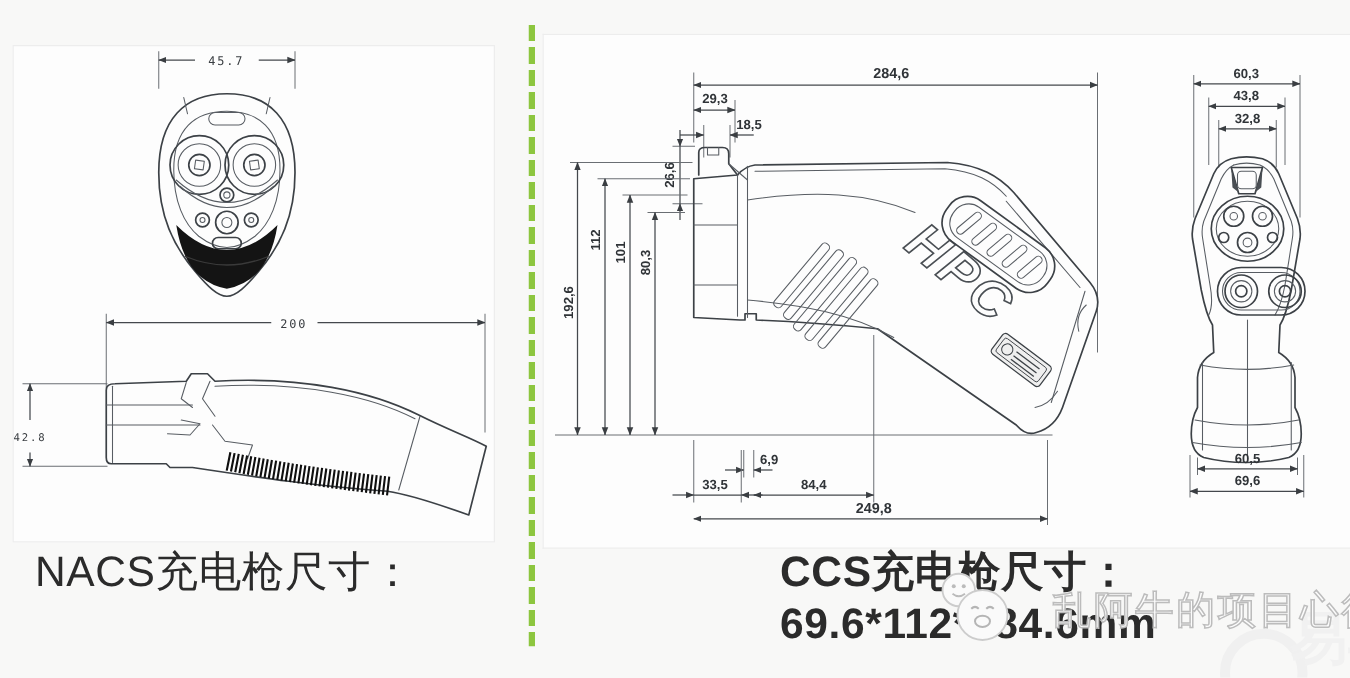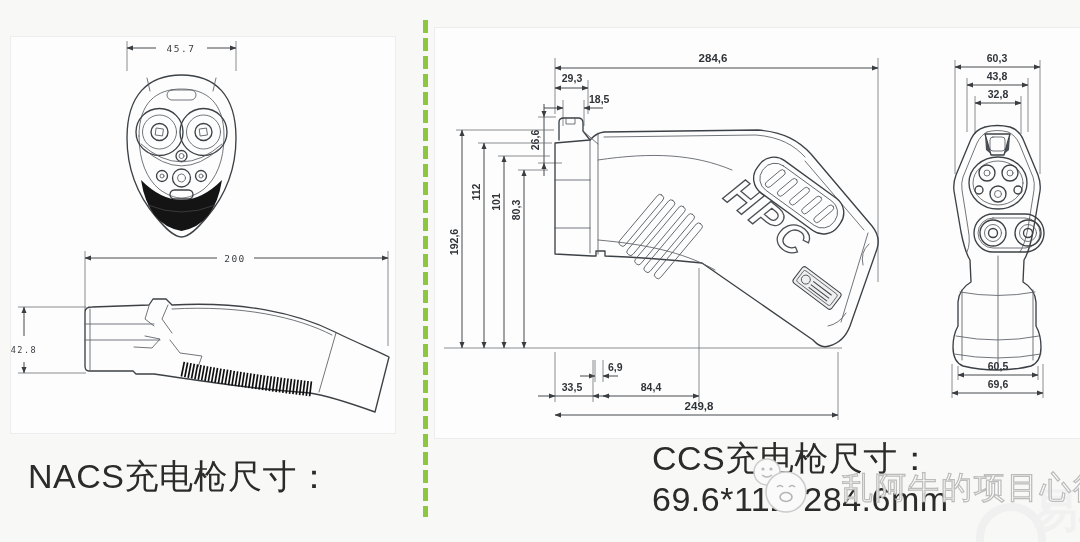--- a/index.html
+++ b/index.html
@@ -18,22 +18,22 @@
   .ln{stroke:var(--drawing-line,#3c4146);fill:none;stroke-width:1.35;stroke-linejoin:round;stroke-linecap:round;}
   .ln2{stroke:#585d63;fill:none;stroke-width:0.85;stroke-linejoin:round;stroke-linecap:round;}
   .dl{stroke:var(--dim-line,#44484d);fill:none;stroke-width:1;}
   .ext{stroke:#6a6e73;fill:none;stroke-width:0.8;}
   .dimt{fill:var(--dim-text,#303438);font-family:"Liberation Sans",sans-serif;font-size:10.5px;font-weight:bold;}
   .dimbig{font-size:11.5px;}
   .dimmono{fill:#3a3e42;font-family:"DejaVu Sans Mono",monospace;font-size:9.5px;letter-spacing:1.5px;font-weight:normal;}
   .blk{fill:#141414;stroke:none;}
   .hatch{stroke:#0f0f0f;fill:none;stroke-width:15;stroke-dasharray:1.7 1.7;}
   .caption{position:absolute;top:438px;color:var(--caption-text,#2b2b2b);font-size:34px;line-height:41px;z-index:2;letter-spacing:0.5px;}
-  .caption-nacs{left:28px;margin-top:18px;}
-  .caption-ccs{left:652px;}
+  .caption-nacs{left:28px;}
+  .caption-ccs{left:624px;font-weight:bold;}
   .wm-text{position:absolute;left:842px;top:467px;z-index:4;font-size:31px;letter-spacing:2px;
            color:rgba(252,252,252,0.92);-webkit-text-stroke:1.2px #bcbcbc;white-space:nowrap;}
   .wm-sticker{position:absolute;left:748px;top:452px;z-index:5;}
   .corner-circle{position:absolute;left:976px;top:503px;width:54px;height:54px;border:8px solid #f0f0f0;
                  border-radius:50%;z-index:1;background:transparent;}
   .corner-text{position:absolute;left:1032px;top:480px;z-index:1;font-size:46px;font-weight:bold;
                color:#f1f1f1;white-space:nowrap;}
 </style>
 </head>
 <body>

